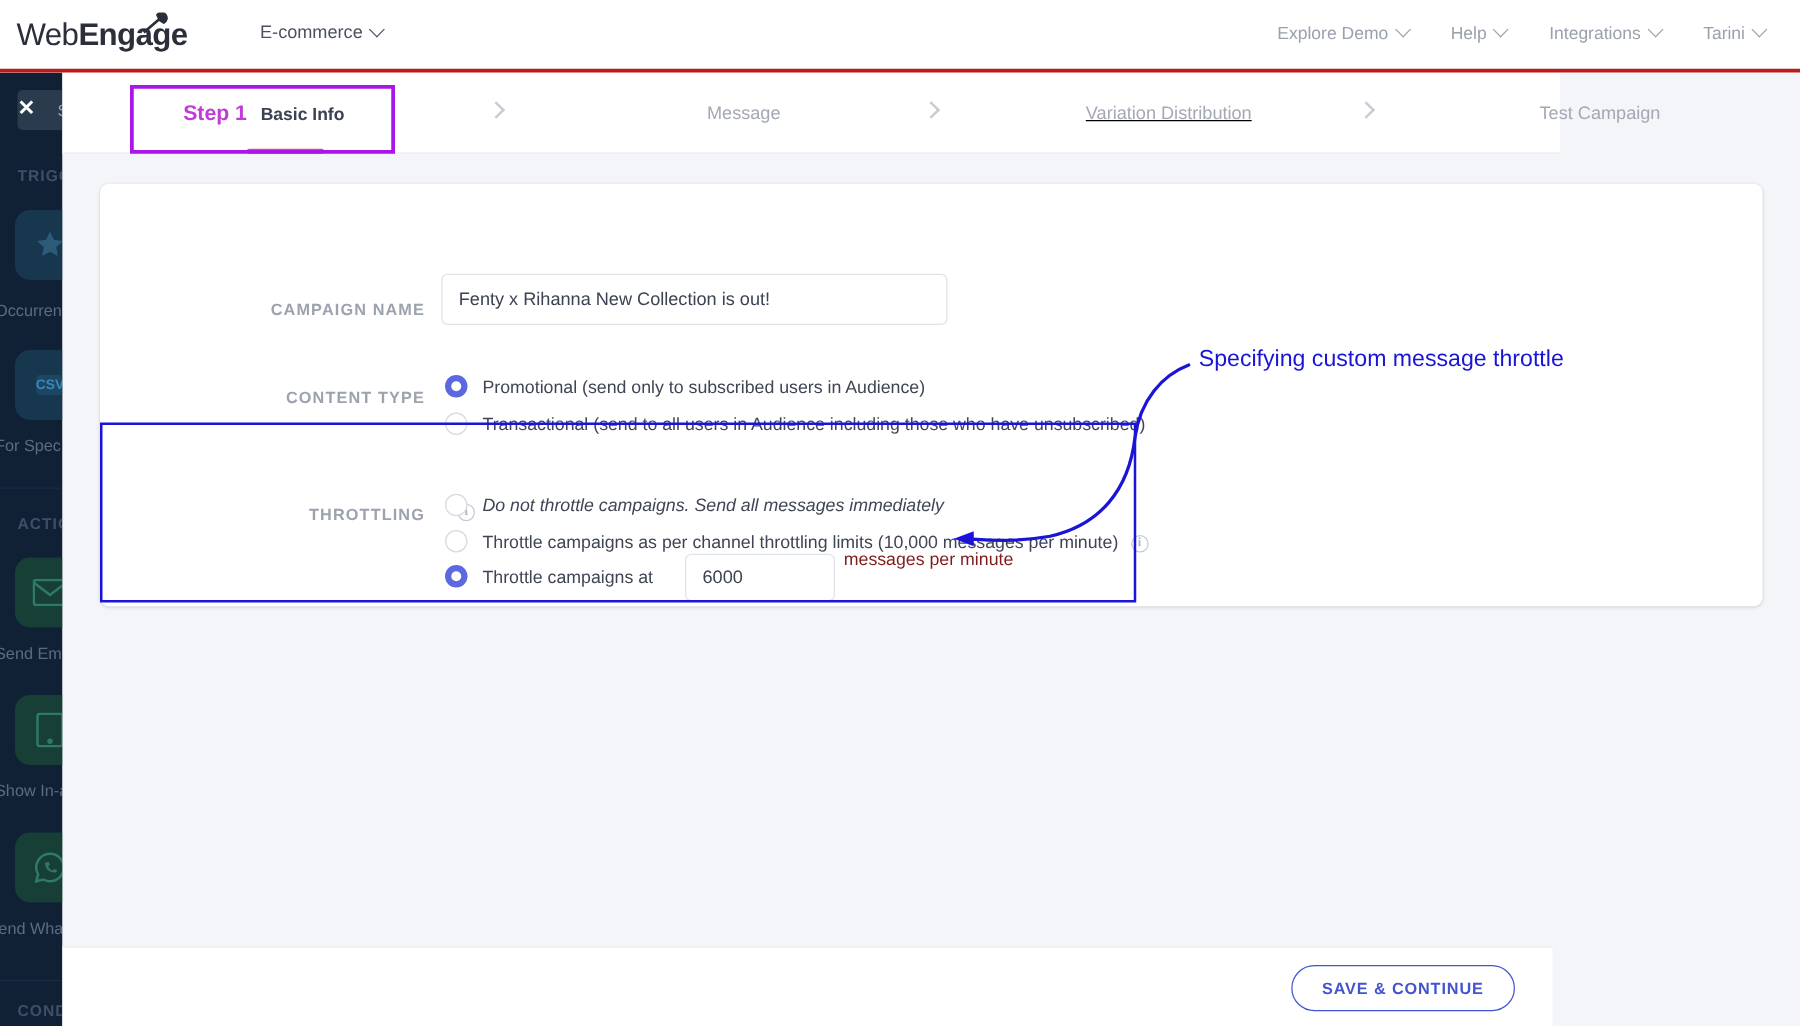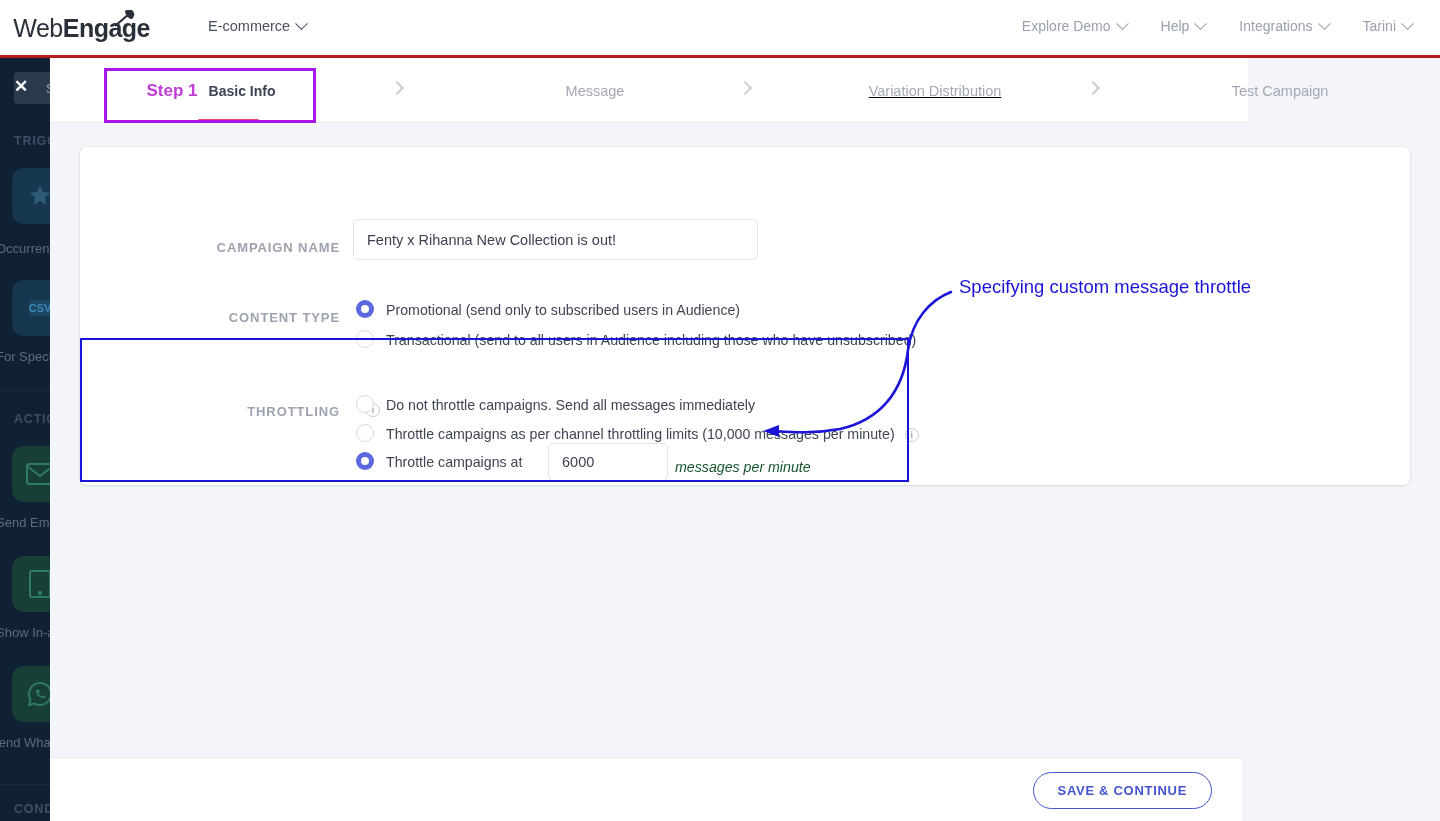--- a/index.html
+++ b/index.html
@@ -265,37 +265,37 @@
         <span class="radio-text">Promotional (send only to subscribed users in Audience)</span>
       </div>
       <div class="radio-line" style="left:276px; top:183px;">
         <span class="radio"></span>
         <span class="radio-text">Transactional (send to all users in Audience including those who have unsubscribed)</span>
       </div>
 
       <div class="fld-label" style="left:80px; top:257px;">THROTTLING</div>
       <span class="info-ico" style="position:absolute; left:286px; top:256px;">i</span>
 
-      <div class="radio-line" style="left:276px; top:248px;">
+      <div class="radio-line" style="left:276px; top:248px;font-style:italic;">
         <span class="radio"></span>
         <span class="radio-text">Do not throttle campaigns. Send all messages immediately</span>
       </div>
 
       <div class="radio-line" style="left:276px; top:277px;">
         <span class="radio"></span>
         <span class="radio-text">Throttle campaigns as per channel throttling limits (10,000 messages per minute)</span>
         <span class="info-ico" style="margin-left:10px;">i</span>
       </div>
 
       <div class="radio-line" style="left:276px; top:305px;">
         <span class="radio on"></span>
         <span class="radio-text">Throttle campaigns at</span>
       </div>
       <input class="text-input" style="left: 468px; top: 296px; width: 120px; height: 38px;" value="6000">
-      <div style="position:absolute; left:595px; top:312px; font-size:14.2px; color:#14532d;font-style:italic;">messages per minute</div>
+      <div style="position:absolute; left:595px; top:293px; font-size:14.2px; color:#7f1d1d;">messages per minute</div>
     </div>
   </div>
 
   <div class="footer">
     <div class="btn-save">SAVE &amp; CONTINUE</div>
   </div>
 
   <div class="anno-layer">
     <div class="anno-box-purple"></div>
     <div class="anno-box-blue"></div>

